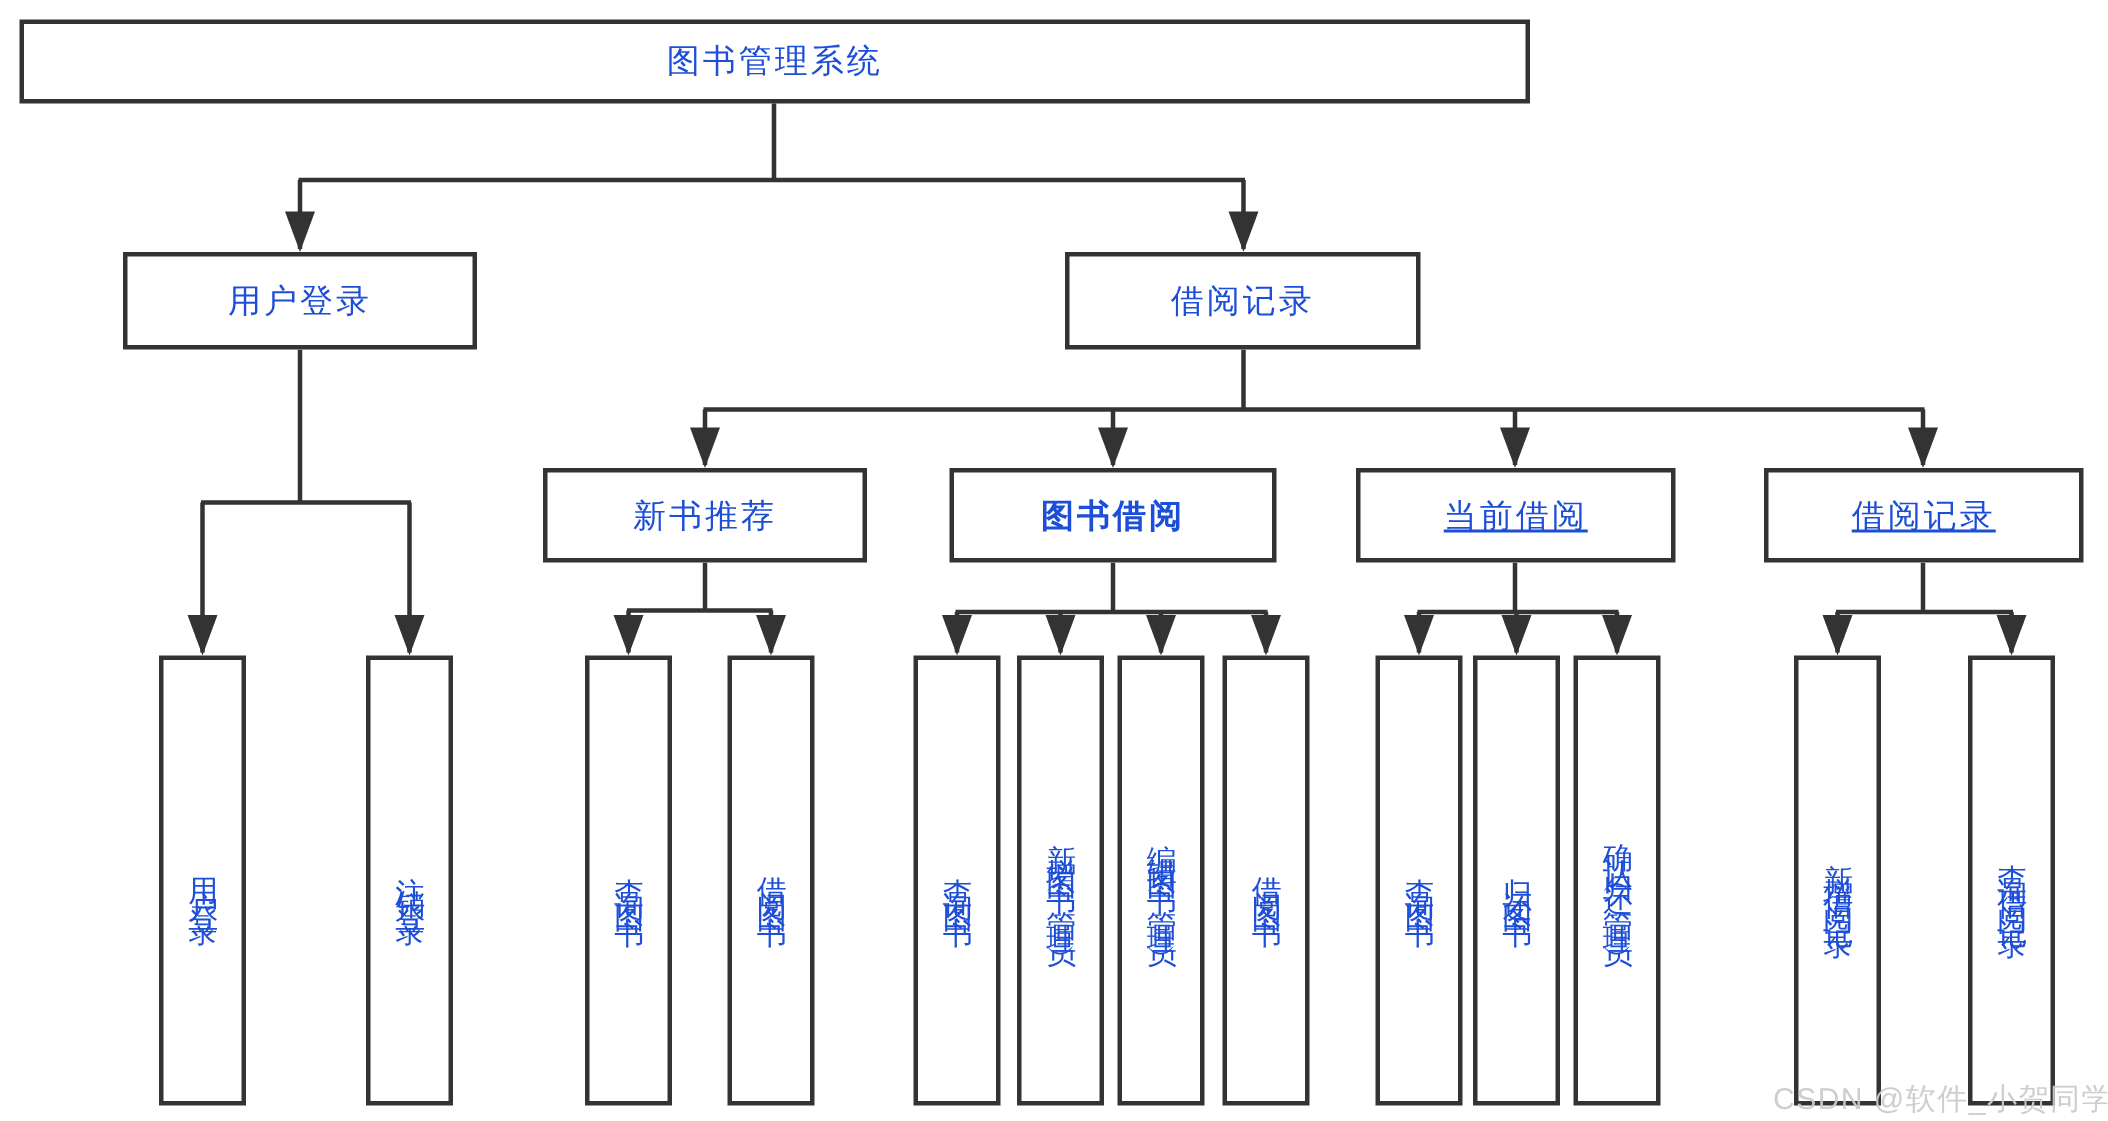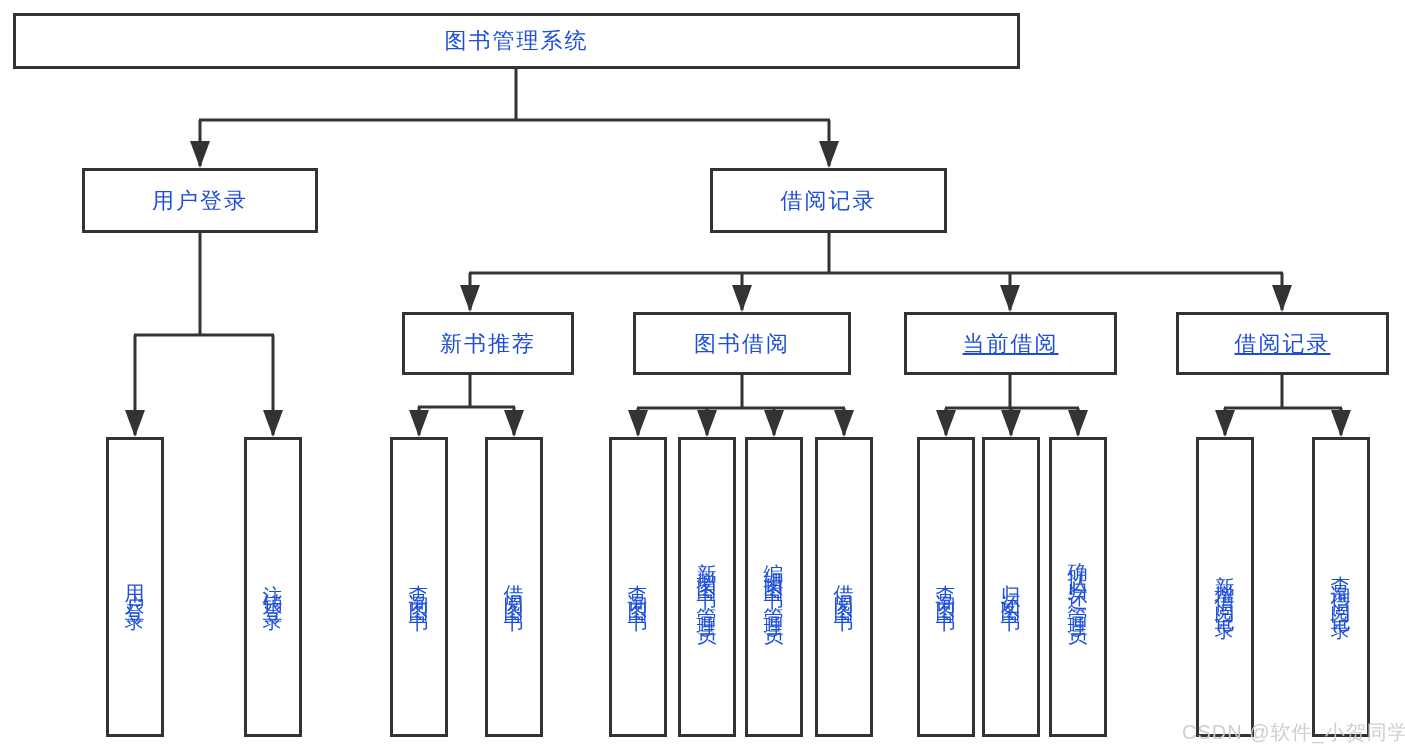--- a/index.html
+++ b/index.html
@@ -22,22 +22,22 @@
     align-items: center;
     justify-content: center;
     z-index: 2;
     line-height: 1;
   }
   .h { font-size: 22px; letter-spacing: 2px; }
   .root { left: 13px; top: 13px; width: 1007px; height: 56px; }
   .n-ulogin { left: 82px;  top: 168px; width: 236px; height: 65px; }
   .n-bmgmt  { left: 710px; top: 168px; width: 237px; height: 65px; }
   .l3 { top: 312px; height: 63px; }
-  .n-newbook { left: 362px;  width: 172px; margin-left: 40px; }
-  .n-borrow  { left: 633px;  width: 218px; }
+  .n-newbook { left: 362px;  width: 216px; }
+  .n-borrow  { left: 633px;  width: 218px; font-weight: bold; }
   .n-current { left: 904px;  width: 213px; text-decoration: underline; }
   .n-record  { left: 1176px; width: 213px; text-decoration: underline; }
   .leaf {
     top: 437px; width: 58px; height: 300px;
     writing-mode: vertical-rl;
     text-orientation: mixed;
     font-size: 20px;
     letter-spacing: 9px;
   }
   .x106 { left:106px; } .x244 { left:244px; }

